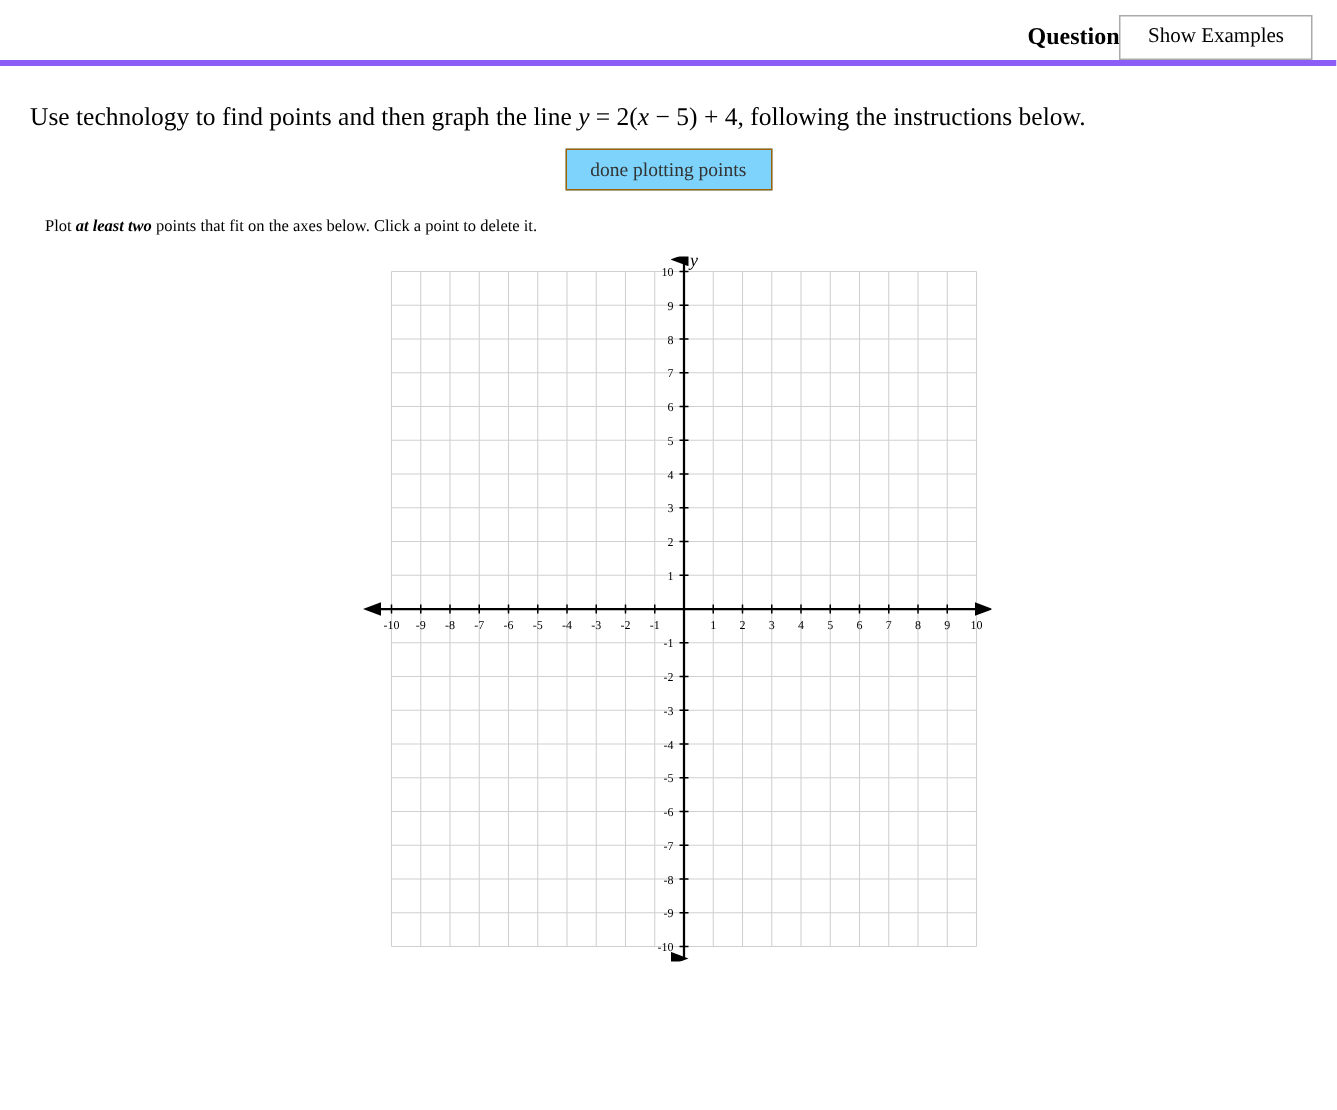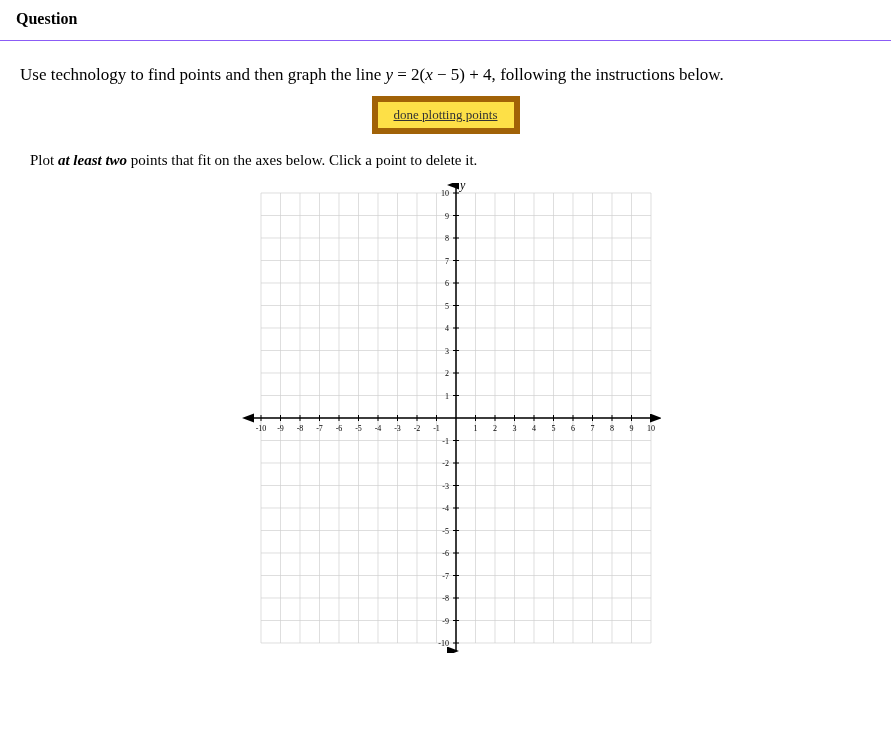--- a/index.html
+++ b/index.html
@@ -6,24 +6,24 @@
     body {
       font-family: Georgia, 'Times New Roman', serif;
       background: #fff;
       color: #000;
       width: 891px;
       min-height: 740px;
       padding: 0;
     }
     .header {
       display: flex;
-      justify-content: flex-start;
+      justify-content: flex-end;
       align-items: center;
-      padding: 10px 16px 12px 16px;
-      border-bottom: 1px solid #8b5cf6;
+      padding: 10px 16px 0 16px;
+      border-bottom: 4px solid #8b5cf6;
     }
     .question-label {
       font-weight: bold;
       font-size: 16px;
     }
     .show-examples-btn {
       border: 1px solid #aaa;
       background: #fff;
       padding: 6px 18px;
       font-size: 14px;
@@ -37,31 +37,30 @@
       font-size: 17px;
       line-height: 1.6;
       margin-bottom: 8px;
     }
     .button-row {
       display: flex;
       justify-content: center;
       margin-bottom: 18px;
     }
     .done-btn {
-      border: 6px solid #a16207;
-      background: #fde047;
+      border: 1px solid #a16207;
+      background: #7dd3fc;
       padding: 5px 16px;
       font-size: 13px;
       cursor: pointer;
       font-family: Georgia, serif;
       color: #333;
-      text-decoration: underline;
     }
     .instruction-text {
-      font-size: 15px;
+      font-size: 11px;
       margin-bottom: 14px;
       margin-left: 10px;
       font-family: Liberation Serif, serif;
     }
     .instruction-text em {
       font-style: italic;
       font-weight: bold;
     }
     .graph-container {
       display: flex;
@@ -70,20 +69,21 @@
     }
     svg {
       display: block;
     }
   </style>
 </head>
 <body>
 
 <div class="header">
   <span class="question-label">Question</span>
+  <button class="show-examples-btn">Show Examples</button>
 </div>
 
 <div class="main-content">
   <div class="problem-text">
     <span>Use technology to find points and then graph the line</span>
     
     <span> <i>y</i> = 2(<i>x</i> − 5) + 4, </span>
     <span>following the instructions below.</span>
   </div>
 

